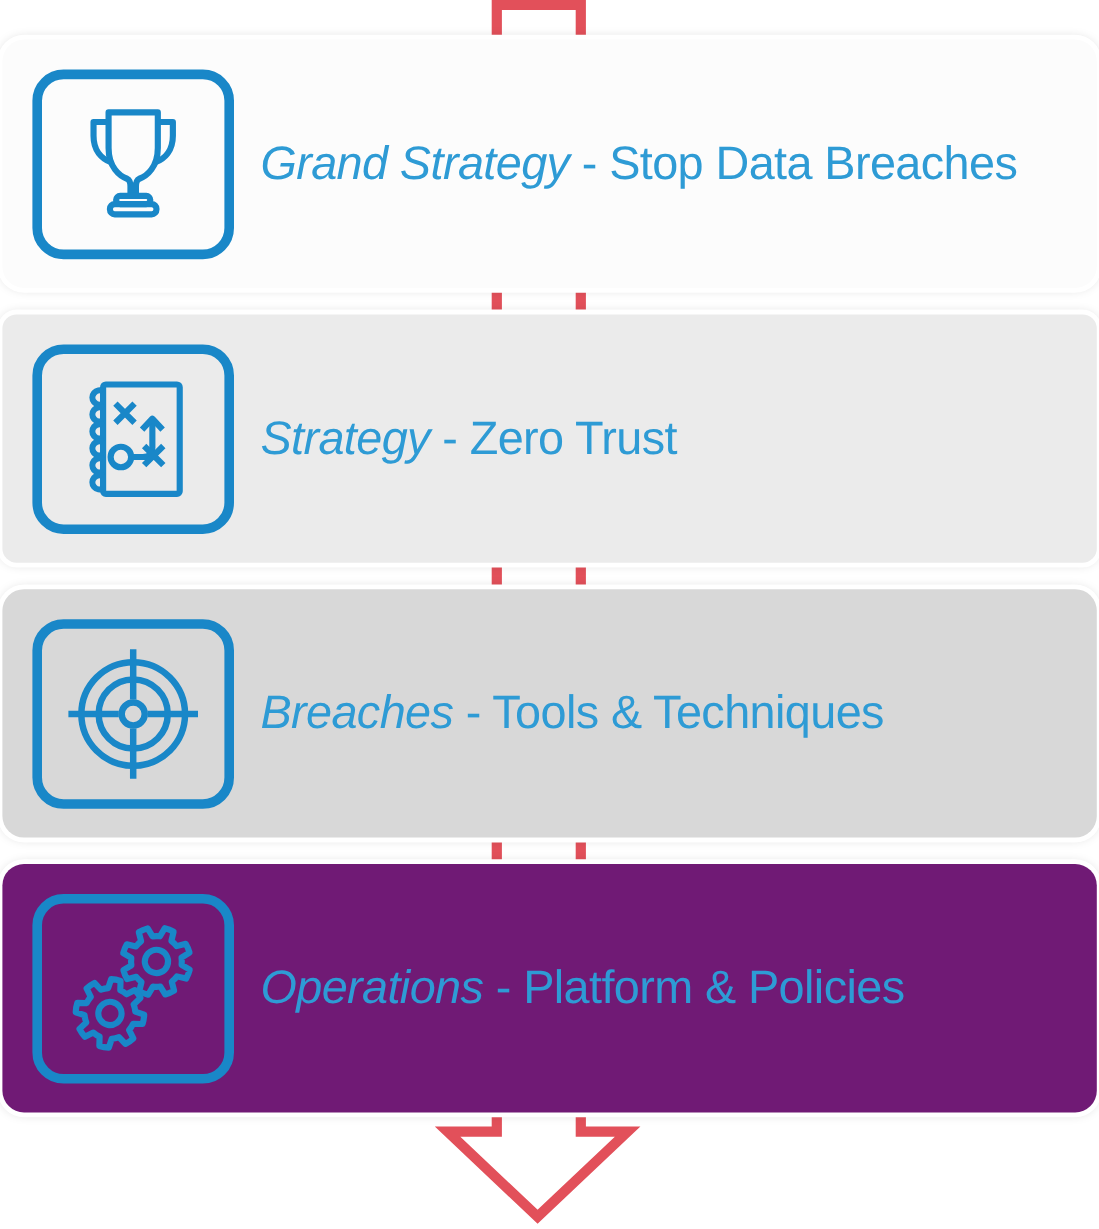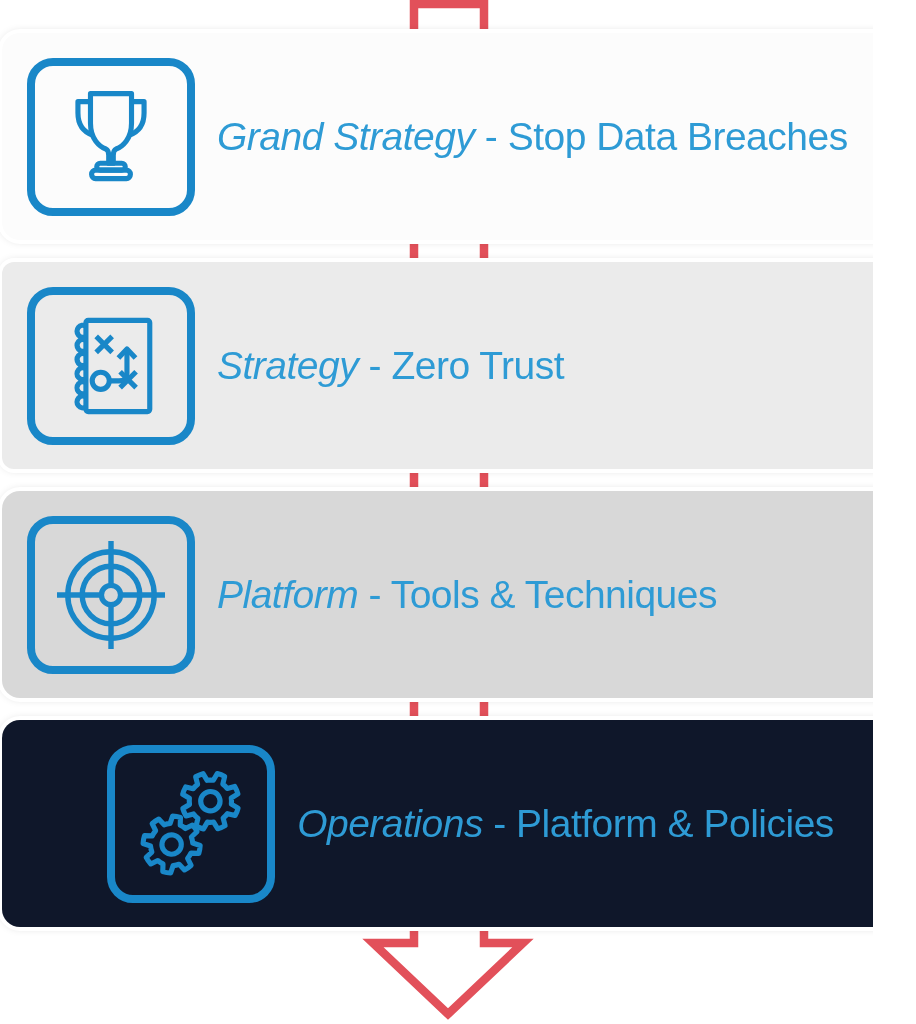--- a/index.html
+++ b/index.html
@@ -1,19 +1,18 @@
 <!DOCTYPE html>
 <html><head>
 <meta charset="utf-8">
 <style>
   html,body{margin:0;padding:0;background:#ffffff;}
   .canvas{
-    position:relative;width:836px;height:1024px;background:#ffffff;overflow:hidden;
+    position:relative;width:916px;height:1024px;background:#ffffff;overflow:hidden;
     font-family:"Liberation Sans",sans-serif;
-    padding-left:37px;
   }
   .flow-arrow{position:absolute;left:0;top:0;z-index:0;}
   .level-card{
     position:absolute;left:2px;width:912px;height:207px;border-radius:18px;
     box-shadow:0 0 0 4px #ffffff,0 0 10px rgba(0,0,0,0.22);
     display:flex;align-items:center;padding-left:25px;box-sizing:border-box;z-index:1;
   }
   .card-1{top:33px;}
   .card-2{top:262px;border-radius:12px;}
   .card-3{top:491px;}
@@ -78,25 +77,25 @@
   <div class="level-card card-3" style="background: rgb(216, 216, 216);">
     <div class="icon-frame">
       <svg width="120" height="120" viewBox="0 0 100 100" stroke-width="4.5">
         <circle cx="50" cy="50" r="36"></circle>
         <circle cx="50" cy="50" r="24"></circle>
         <circle cx="50" cy="50" r="8"></circle>
         <path d="M50 5 V40 M50 60 V95 M5 50 H40 M60 50 H95"></path>
       </svg>
     </div>
     <div class="level-label">
-      <span class="level-term">Platform</span><span class="level-separator"> - </span><span class="level-description">Tools &amp; Techniques</span>
+      <span class="level-term">Breaches</span><span class="level-separator"> - </span><span class="level-description">Tools &amp; Techniques</span>
     </div>
   </div>
 
-  <div class="level-card card-4" style="background: #0f172a; justify-content: center;">
+  <div class="level-card card-4" style="background: #701a75;">
     <div class="icon-frame">
       <svg width="114" height="114" viewBox="0 0 100 100" stroke-width="4.5" stroke-linejoin="round">
         <g transform="translate(67,30) rotate(22)">
           <path d="M18.0 -4.5 L24.8 -3.5 A25 25 0 0 1 24.8 3.5 L18.0 4.5 A18.5 18.5 0 0 1 15.9 9.5 L15.9 9.5 L20.0 15.0 A25 25 0 0 1 15.0 20.0 L9.5 15.9 A18.5 18.5 0 0 1 4.5 18.0 L4.5 18.0 L3.5 24.8 A25 25 0 0 1 -3.5 24.8 L-4.5 18.0 A18.5 18.5 0 0 1 -9.5 15.9 L-9.5 15.9 L-15.0 20.0 A25 25 0 0 1 -20.0 15.0 L-15.9 9.5 A18.5 18.5 0 0 1 -18.0 4.5 L-18.0 4.5 L-24.8 3.5 A25 25 0 0 1 -24.8 -3.5 L-18.0 -4.5 A18.5 18.5 0 0 1 -15.9 -9.5 L-15.9 -9.5 L-20.0 -15.0 A25 25 0 0 1 -15.0 -20.0 L-9.5 -15.9 A18.5 18.5 0 0 1 -4.5 -18.0 L-4.5 -18.0 L-3.5 -24.8 A25 25 0 0 1 3.5 -24.8 L4.5 -18.0 A18.5 18.5 0 0 1 9.5 -15.9 L9.5 -15.9 L15.0 -20.0 A25 25 0 0 1 20.0 -15.0 L15.9 -9.5 A18.5 18.5 0 0 1 18.0 -4.5 Z"></path>
           <circle cx="0" cy="0" r="8.5"></circle>
         </g>
         <g transform="translate(33,68) rotate(10)">
           <path d="M18.0 -4.5 L24.8 -3.5 A25 25 0 0 1 24.8 3.5 L18.0 4.5 A18.5 18.5 0 0 1 15.9 9.5 L15.9 9.5 L20.0 15.0 A25 25 0 0 1 15.0 20.0 L9.5 15.9 A18.5 18.5 0 0 1 4.5 18.0 L4.5 18.0 L3.5 24.8 A25 25 0 0 1 -3.5 24.8 L-4.5 18.0 A18.5 18.5 0 0 1 -9.5 15.9 L-9.5 15.9 L-15.0 20.0 A25 25 0 0 1 -20.0 15.0 L-15.9 9.5 A18.5 18.5 0 0 1 -18.0 4.5 L-18.0 4.5 L-24.8 3.5 A25 25 0 0 1 -24.8 -3.5 L-18.0 -4.5 A18.5 18.5 0 0 1 -15.9 -9.5 L-15.9 -9.5 L-20.0 -15.0 A25 25 0 0 1 -15.0 -20.0 L-9.5 -15.9 A18.5 18.5 0 0 1 -4.5 -18.0 L-4.5 -18.0 L-3.5 -24.8 A25 25 0 0 1 3.5 -24.8 L4.5 -18.0 A18.5 18.5 0 0 1 9.5 -15.9 L9.5 -15.9 L15.0 -20.0 A25 25 0 0 1 20.0 -15.0 L15.9 -9.5 A18.5 18.5 0 0 1 18.0 -4.5 Z"></path>
           <circle cx="0" cy="0" r="8.5"></circle>
         </g>

